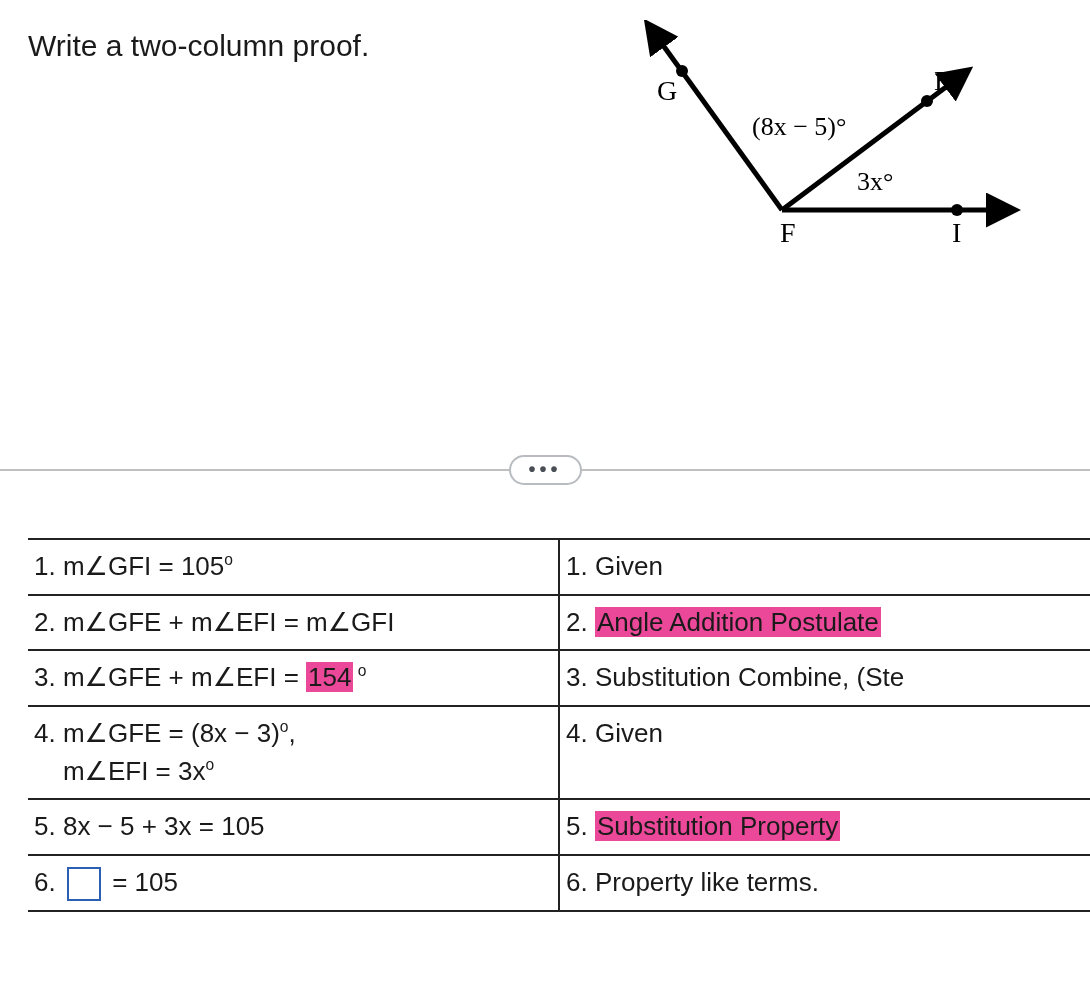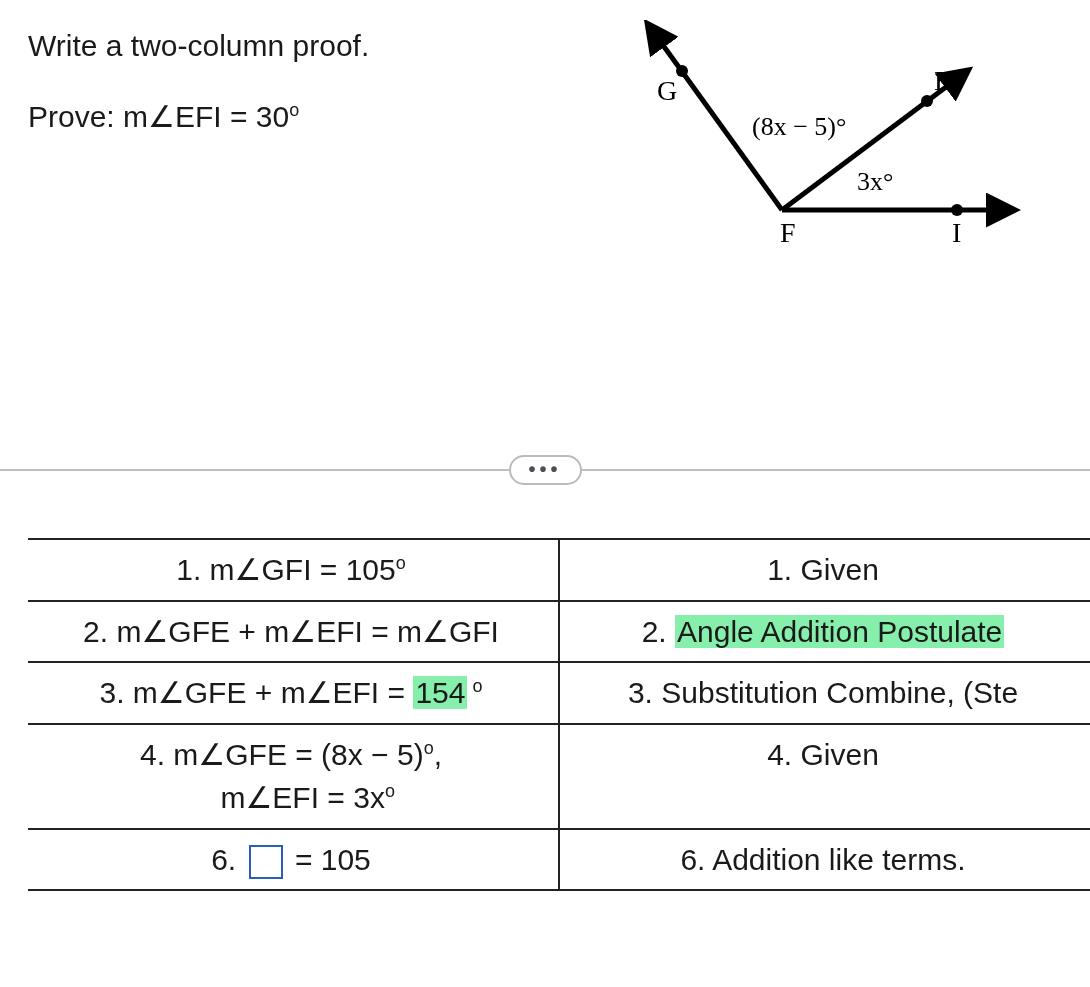--- a/index.html
+++ b/index.html
@@ -53,58 +53,54 @@
   }
   .proof-table {
     position: absolute;
     top: 538px;
     left: 28px;
     right: 0;
   }
   table {
     width: 100%;
     border-collapse: collapse;
-    font-size: 30px;
-    text-align: center;
+    font-size: 26px;
   }
   td {
     border-top: 2px solid #222;
     border-bottom: 2px solid #222;
     padding: 8px 10px 8px 6px;
     vertical-align: top;
     line-height: 1.45;
   }
   td.left-col { width: 50%; border-right: 2px solid #222; }
   td.right-col { width: 50%; }
   .angle { font-family: Arial, sans-serif; }
   .deg-sup { font-size: 0.6em; vertical-align: super; }
   .hl {
-    background: #86efac;
+    background: #ec4899;
     padding: 0 2px;
   }
   .ans-box {
     display: inline-block;
     width: 34px;
     height: 34px;
     border: 2px solid #2b5fb3;
     vertical-align: middle;
     margin: 0 4px;
   }
   svg.diagram { display:block; }
 </style>
 </head>
 <body>
 
 <div class="top-section">
   <div class="problem-text">
     <div>Write a two-column proof.</div>
     <div style="height:18px"></div>
-    <div>
-      <span>Prove: m</span><span class="angle">∠</span><span>EFI</span><span> = 30</span><span class="deg-sup">o</span>
-    </div>
   </div>
 
   <div class="diagram-holder">
     <svg class="diagram" width="420" height="250" viewBox="0 0 420 250">
       <defs>
         <marker id="arrow" viewBox="0 0 10 10" refX="6" refY="5" markerWidth="7" markerHeight="7" orient="auto-start-reverse">
           <path d="M 0 0 L 10 5 L 0 10 z" fill="#000"></path>
         </marker>
       </defs>
 
@@ -160,32 +156,40 @@
         <td class="left-col">
           <span>3. </span><span>m</span><span class="angle">∠</span><span>GFE</span><span> + m</span><span class="angle">∠</span><span>EFI</span><span> = </span><span class="hl"><span>154</span></span><span class="deg-sup">&nbsp;o</span>
         </td>
         <td class="right-col">
           <span>3. </span><span>Substitution Combine, (Ste</span>
         </td>
       </tr>
 
       <tr>
         <td class="left-col">
-          <span>4. </span><span>m</span><span class="angle">∠</span><span>GFE</span><span> = (8x − 5)</span><span class="deg-sup">o</span><span>,</span><br>
+          <span>4. </span><span>m</span><span class="angle">∠</span><span>GFE</span><span> = (8x − 3)</span><span class="deg-sup">o</span><span>,</span><br>
           <span style="visibility:hidden">4. </span><span>m</span><span class="angle">∠</span><span>EFI</span><span> = 3x</span><span class="deg-sup">o</span>
         </td>
         <td class="right-col">
           <span>4. </span><span>Given</span>
         </td>
       </tr>
 
+      <tr>
+        <td class="left-col">
+          <span>5. </span><span>8x − 5 + 3x = 105</span>
+        </td>
+        <td class="right-col">
+          <span>5. </span><span class="hl">Substitution Property</span>
+        </td>
+      </tr>
 
       <tr>
         <td class="left-col">
           <span>6. </span><span class="ans-box"></span><span> = 105</span>
         </td>
         <td class="right-col">
-          <span>6. </span><span>Addition like terms.</span>
+          <span>6. </span><span>Property like terms.</span>
         </td>
       </tr>
     </tbody>
   </table>
 </div>
 
 </body></html>

